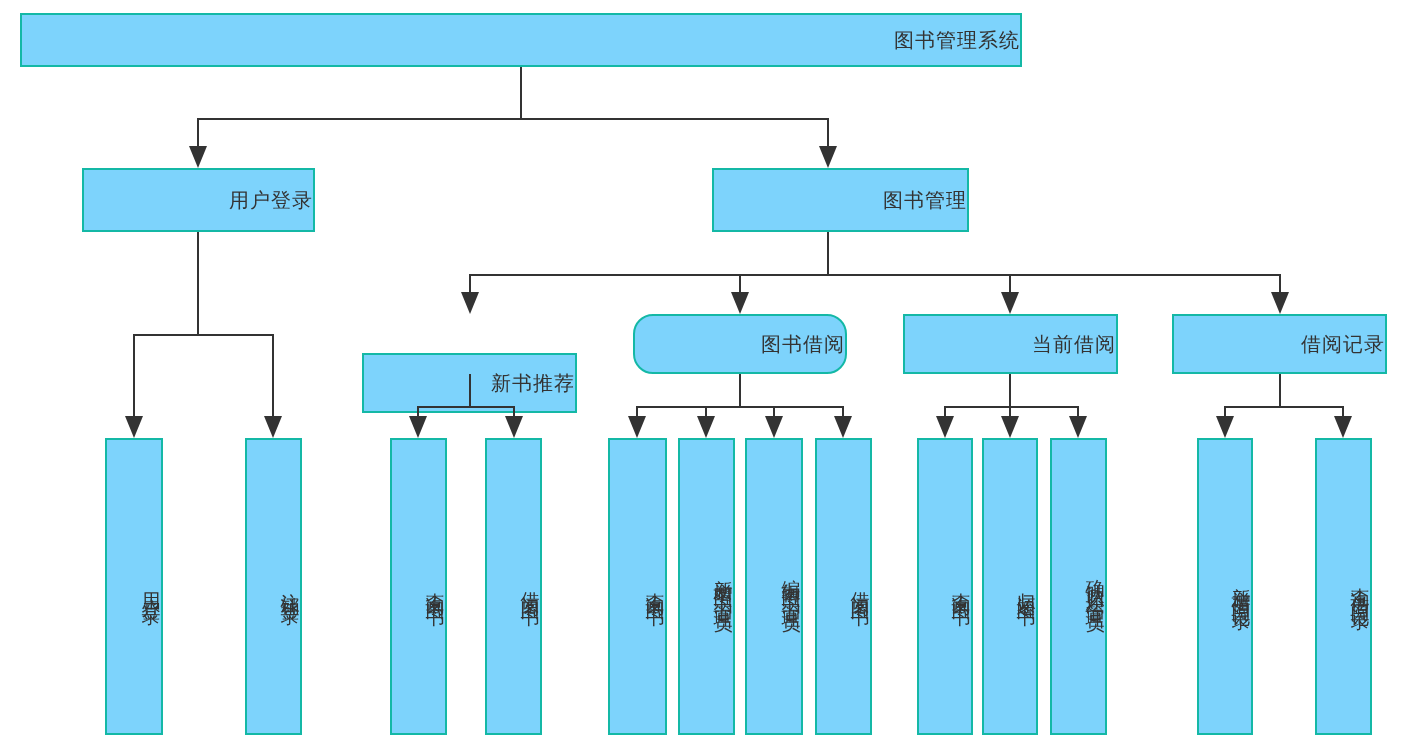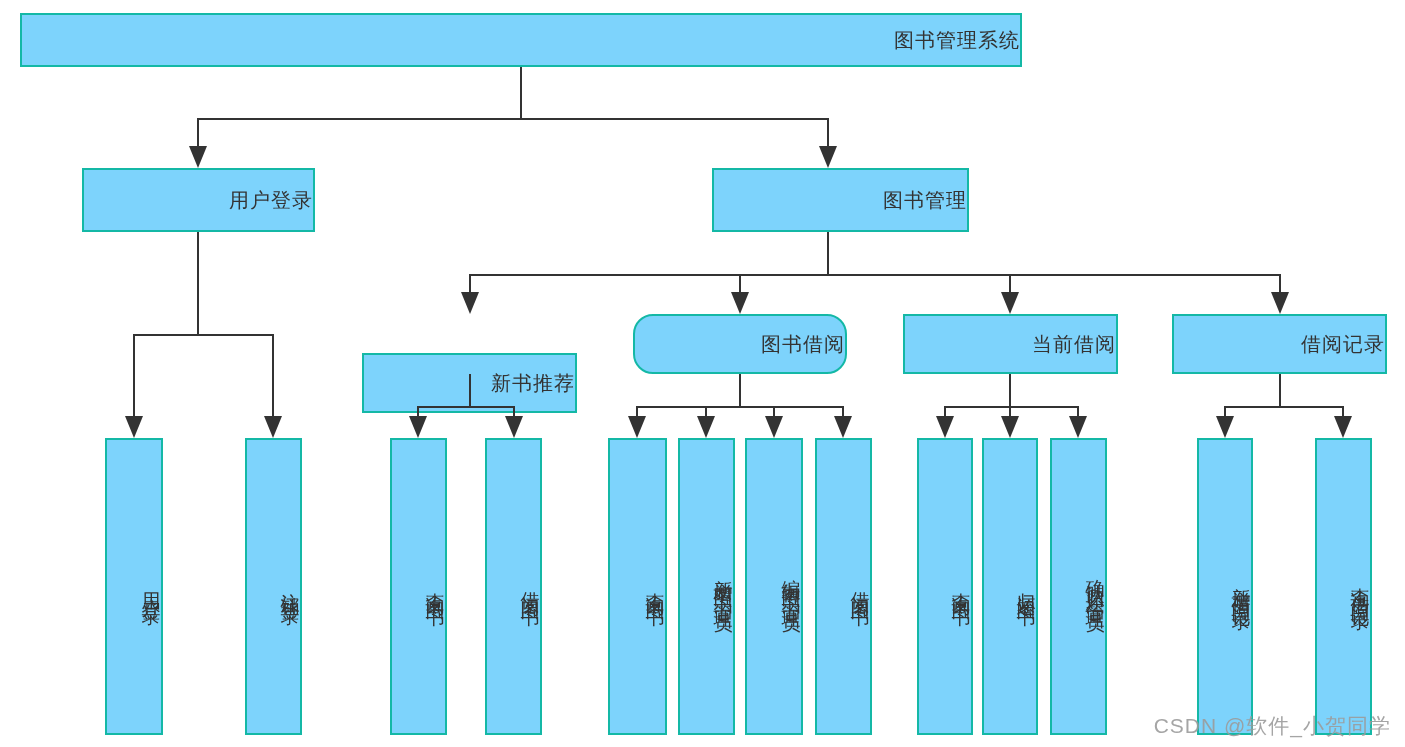--- a/index.html
+++ b/index.html
@@ -177,15 +177,14 @@
     <span class="lbl">确认归还（管理员）</span>
   </div>
 
   <div class="node leaf" style="left:1197px;top:438px;width:56px;height:297px;">
     <span class="lbl">新增借阅记录</span>
   </div>
   <div class="node leaf" style="left:1315px;top:438px;width:57px;height:297px;">
     <span class="lbl">查询借阅记录</span>
   </div>
 
-  <div class="watermark">CSDN @软件_小贺同学</div>
 
 </div>
 
 </body></html>

